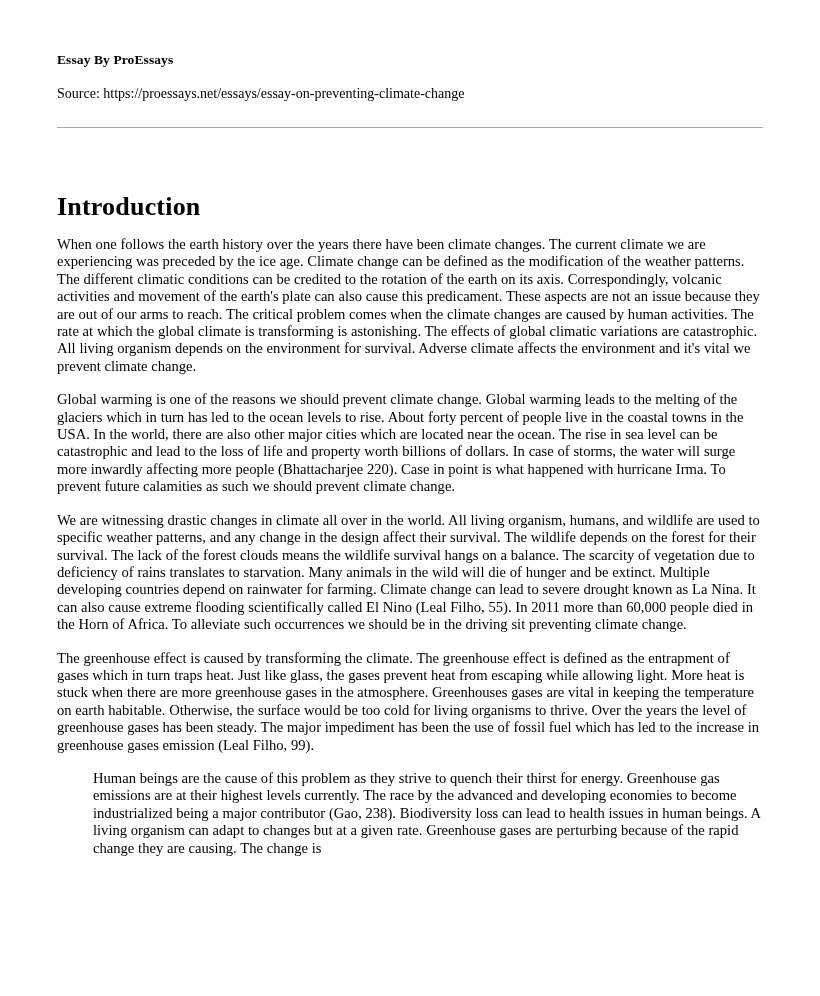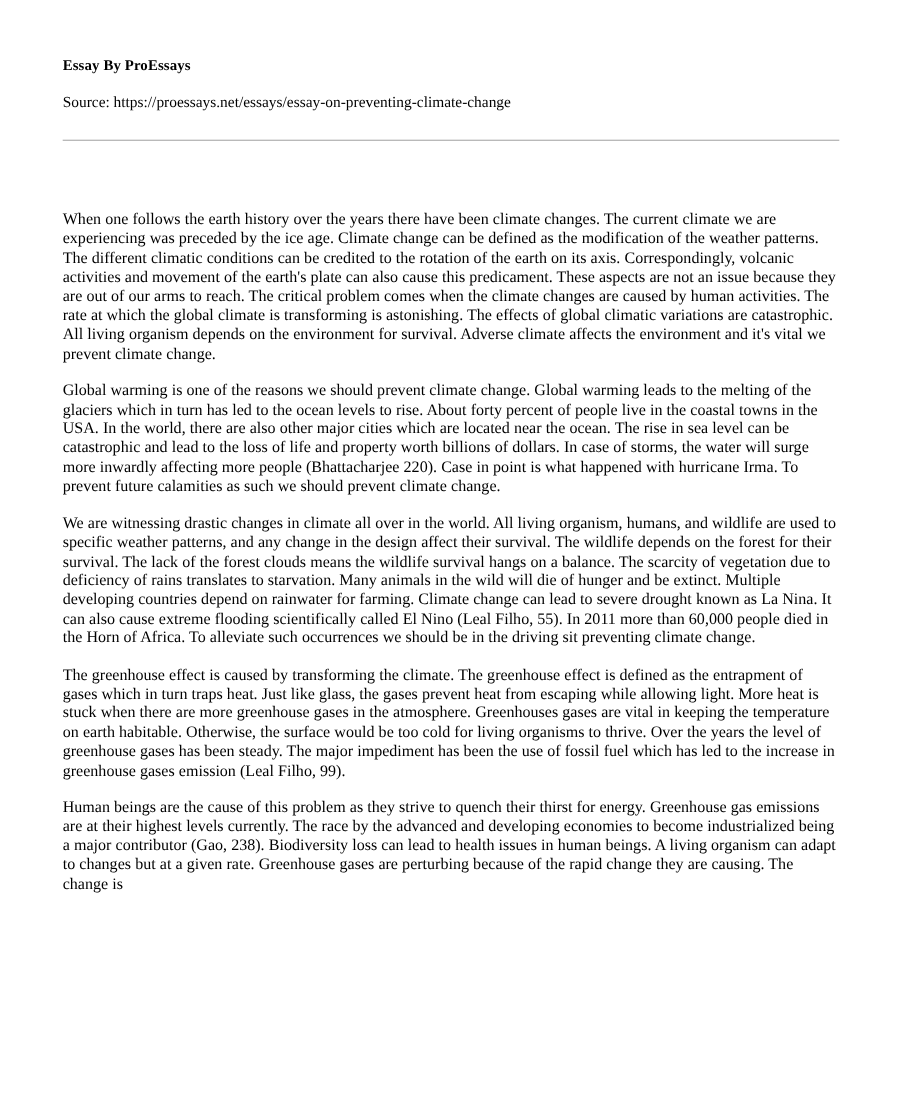--- a/index.html
+++ b/index.html
@@ -74,36 +74,38 @@
   }
   .para {
     font-size: 14.6px;
     line-height: 17.4px;
     margin: 0 0 16px 0;
     text-align: left;
     word-spacing: 0.1px;
   }
   .para:last-child {
     margin-bottom: 0;
+    margin-left: 36px;
   }
 </style>
 </head>
 <body>
 
 <div class="page">
 
   <div class="site-name">Essay By ProEssays</div>
 
   <div class="source-line">Source: https://proessays.net/essays/essay-on-preventing-climate-change</div>
 
   <hr class="divider">
 
 
   <div class="content">
 
+    <h1 class="section-heading">Introduction</h1>
 
     <p class="para">When one follows the earth history over the years there have been climate changes. The current climate we are experiencing was preceded by the ice age. Climate change can be defined as the modification of the weather patterns. The different climatic conditions can be credited to the rotation of the earth on its axis. Correspondingly, volcanic activities and movement of the earth's plate can also cause this predicament. These aspects are not an issue because they are out of our arms to reach. The critical problem comes when the climate changes are caused by human activities. The rate at which the global climate is transforming is astonishing. The effects of global climatic variations are catastrophic. All living organism depends on the environment for survival. Adverse climate affects the environment and it's vital we prevent climate change.</p>
 
     <p class="para">Global warming is one of the reasons we should prevent climate change. Global warming leads to the melting of the glaciers which in turn has led to the ocean levels to rise. About forty percent of people live in the coastal towns in the USA. In the world, there are also other major cities which are located near the ocean. The rise in sea level can be catastrophic and lead to the loss of life and property worth billions of dollars. In case of storms, the water will surge more inwardly affecting more people (Bhattacharjee 220). Case in point is what happened with hurricane Irma. To prevent future calamities as such we should prevent climate change.</p>
 
     <p class="para">We are witnessing drastic changes in climate all over in the world. All living organism, humans, and wildlife are used to specific weather patterns, and any change in the design affect their survival. The wildlife depends on the forest for their survival. The lack of the forest clouds means the wildlife survival hangs on a balance. The scarcity of vegetation due to deficiency of rains translates to starvation. Many animals in the wild will die of hunger and be extinct. Multiple developing countries depend on rainwater for farming. Climate change can lead to severe drought known as La Nina. It can also cause extreme flooding scientifically called El Nino (Leal Filho, 55). In 2011 more than 60,000 people died in the Horn of Africa. To alleviate such occurrences we should be in the driving sit preventing climate change.</p>
 
     <p class="para">The greenhouse effect is caused by transforming the climate. The greenhouse effect is defined as the entrapment of gases which in turn traps heat. Just like glass, the gases prevent heat from escaping while allowing light. More heat is stuck when there are more greenhouse gases in the atmosphere. Greenhouses gases are vital in keeping the temperature on earth habitable. Otherwise, the surface would be too cold for living organisms to thrive. Over the years the level of greenhouse gases has been steady. The major impediment has been the use of fossil fuel which has led to the increase in greenhouse gases emission (Leal Filho, 99).</p>
 
     <p class="para">Human beings are the cause of this problem as they strive to quench their thirst for energy. Greenhouse gas emissions are at their highest levels currently. The race by the advanced and developing economies to become industrialized being a major contributor (Gao, 238). Biodiversity loss can lead to health issues in human beings. A living organism can adapt to changes but at a given rate. Greenhouse gases are perturbing because of the rapid change they are causing. The change is</p>

